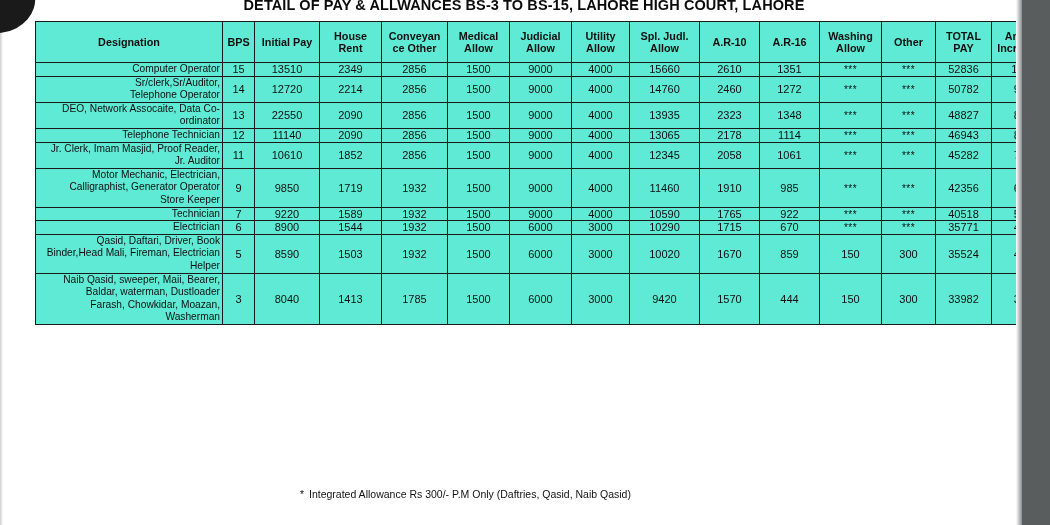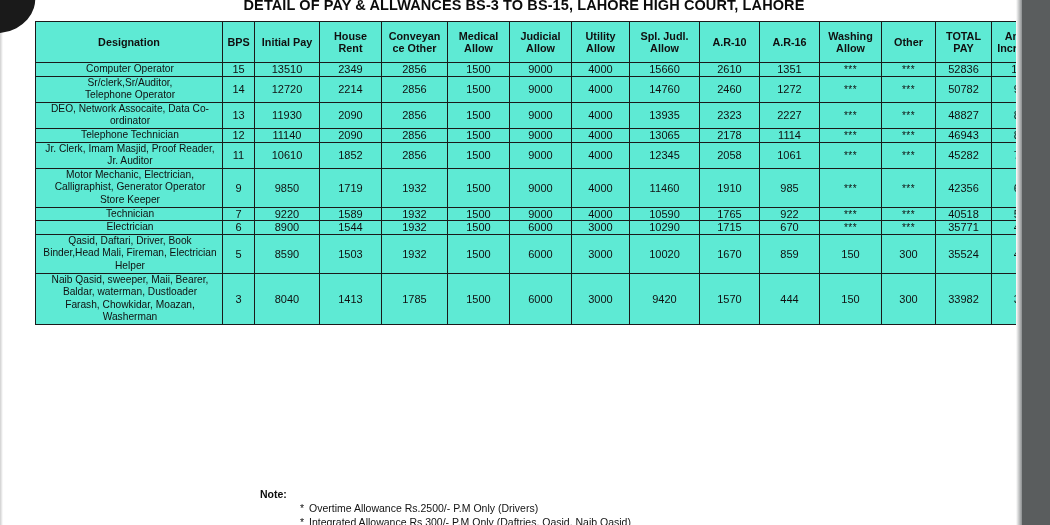--- a/index.html
+++ b/index.html
@@ -90,21 +90,21 @@
     text-align: center;
     height: 40px;
     line-height: 12px;
     font-size: 10.8px;
   }
   #pay-table tbody td {
     text-align: center;
     font-size: 11px;
   }
   #pay-table tbody td.designation {
-    text-align: center;
+    text-align: right;
     padding-left: 4px;
     font-size: 10.2px;
     line-height: 12.6px;
     white-space: pre-line;
   }
   .stars {
     letter-spacing: 0.5px;
     font-size: 10px;
   }
 
@@ -254,29 +254,29 @@
           <td>2460</td>
           <td>1272</td>
           <td><span class="stars">***</span></td>
           <td><span class="stars">***</span></td>
           <td>50782</td>
           <td>905</td>
         </tr>
         <tr>
           <td class="designation">DEO, Network Assocaite, Data Co-ordinator</td>
           <td>13</td>
-          <td>11930</td>
+          <td>22550</td>
           <td>2090</td>
           <td>2856</td>
           <td>1500</td>
           <td>9000</td>
           <td>4000</td>
           <td>13935</td>
           <td>2323</td>
-          <td>2227</td>
+          <td>1348</td>
           <td><span class="stars">***</span></td>
           <td><span class="stars">***</span></td>
           <td>48827</td>
           <td>880</td>
         </tr>
         <tr>
           <td class="designation">Telephone Technician</td>
           <td>12</td>
           <td>11140</td>
           <td>2090</td>
@@ -399,23 +399,21 @@
           <td>444</td>
           <td>150</td>
           <td>300</td>
           <td>33982</td>
           <td>325</td>
         </tr>
       </tbody>
   </table>
 
   <div id="notes">
-    <div id="notes-label">Note:</div>
     <div id="notes-list">
-        <div class="note-line"><span class="bullet">*</span><span>Overtime Allowance  Rs.2500/- P.M Only (Drivers)</span></div>
         <div class="note-line"><span class="bullet">*</span><span>Integrated Allowance Rs 300/- P.M Only (Daftries, Qasid, Naib Qasid)</span></div>
       </div>
   </div>
 
 </div>
 
 <div id="scan-left-edge"></div>
 <div id="scan-right-edge-soft"></div>
 <div id="scan-right-edge"></div>
 <div id="scan-corner-curl"></div>

